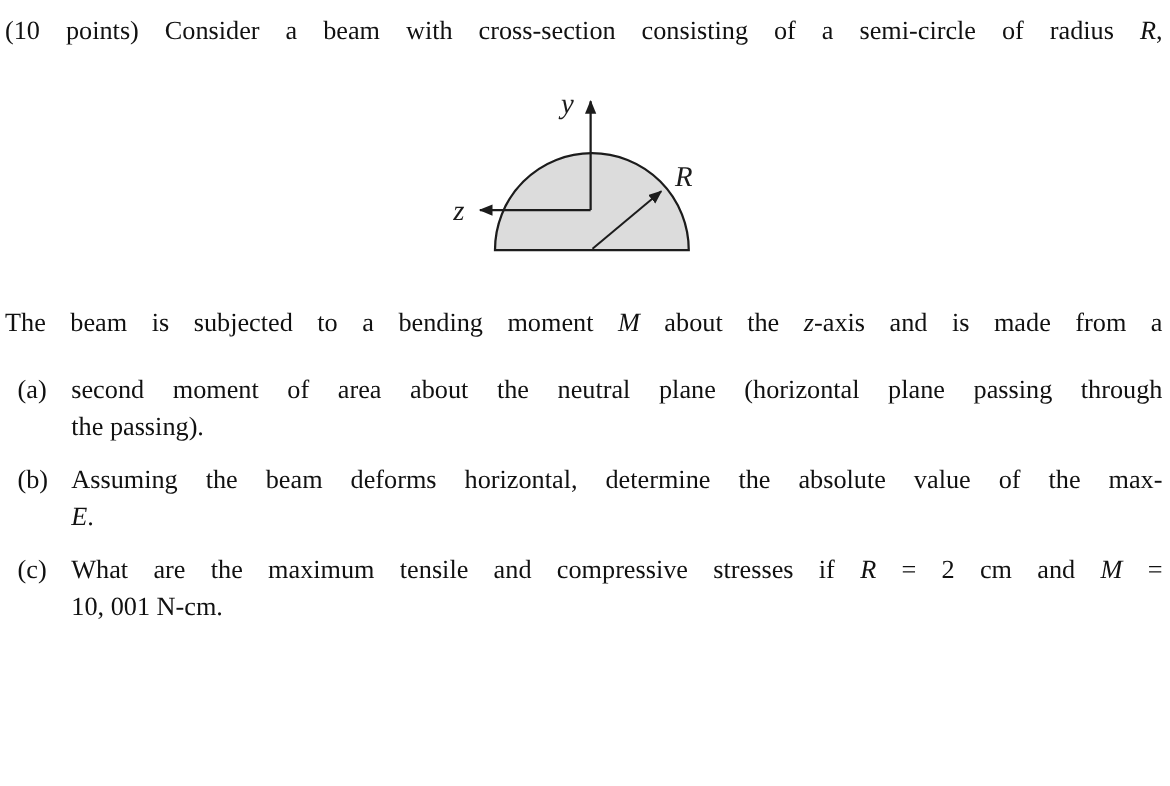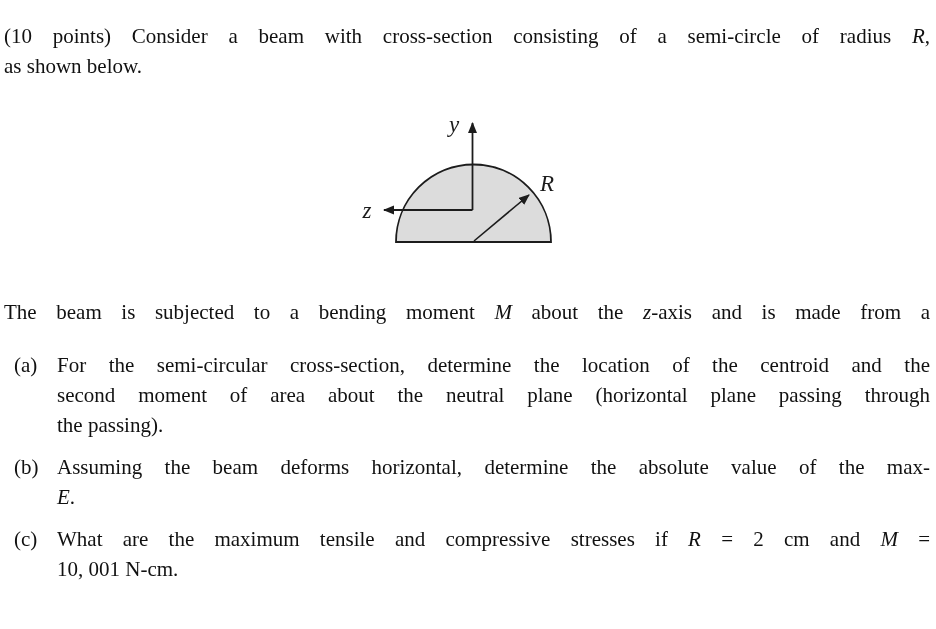--- a/index.html
+++ b/index.html
@@ -6,26 +6,26 @@
   html, body { background: #ffffff; }
   .page {
     position: relative;
     width: 936px;
     height: 629px;
     background: #ffffff;
     color: #111111;
     font-family: "Liberation Serif", "DejaVu Serif", serif;
     font-size: 21px;
     line-height: 30px;
-    padding: 16px 6px 0 4px;
+    padding: 4px 6px 0 4px;
     overflow: hidden;
   }
   .para { margin: 0; }
   .para-intro { margin-top: 5px; }
-  .para-desc { margin-top: 40px; }
+  .para-desc { margin-top: 28px; }
   .line { text-align: justify; text-align-last: justify; white-space: normal; }
   .line.last { text-align: justify; text-align-last: left; }
   i { font-style: italic; }
   sub { font-size: 72%; line-height: 0; }
   .figure {
     margin-top: 26px;
     width: 926px;
     height: 150px;
     position: relative;
   }
@@ -36,21 +36,20 @@
   .part-marker { position: absolute; left: 10px; top: 0; }
   .fig-label { font-style: italic; font-size: 23px; fill: #1c1c1c; }
 </style>
 </head>
 <body>
 
 <div class="page">
 
   <div class="para para-intro">
       <div class="line">(10 points) Consider a beam with cross-section consisting of a semi-circle of radius <i>R</i>,</div>
-      <div class="line last">as shown below.</div>
     </div>
 
   <div class="figure">
     <svg width="926" height="150" viewBox="0 0 926 150">
       <defs>
         <marker id="arrow" markerUnits="userSpaceOnUse" markerWidth="12" markerHeight="10" refX="10" refY="4.5" orient="auto">
           <path d="M0,0 L11,4.5 L0,9 Z" fill="#1c1c1c"></path>
         </marker>
       </defs>
 
@@ -69,21 +68,20 @@
   </div>
 
   <div class="para para-desc">
       <div class="line">The beam is subjected to a bending moment <i>M</i> about the <i>z</i>-axis and is made from a</div>
     </div>
 
   <div class="parts">
     <div class="part">
       <span class="part-marker">(a)</span>
       <div class="part-body">
-          <div class="line">For the semi-circular cross-section, determine the location of the centroid and the</div>
           <div class="line">second moment of area about the neutral plane (horizontal plane passing through</div>
           <div class="line last">the passing).</div>
         </div>
     </div>
     <div class="part">
       <span class="part-marker">(b)</span>
       <div class="part-body">
           <div class="line">Assuming the beam deforms horizontal, determine the absolute value of the max-</div>
           <div class="line last"><i>E</i>.</div>
         </div>

